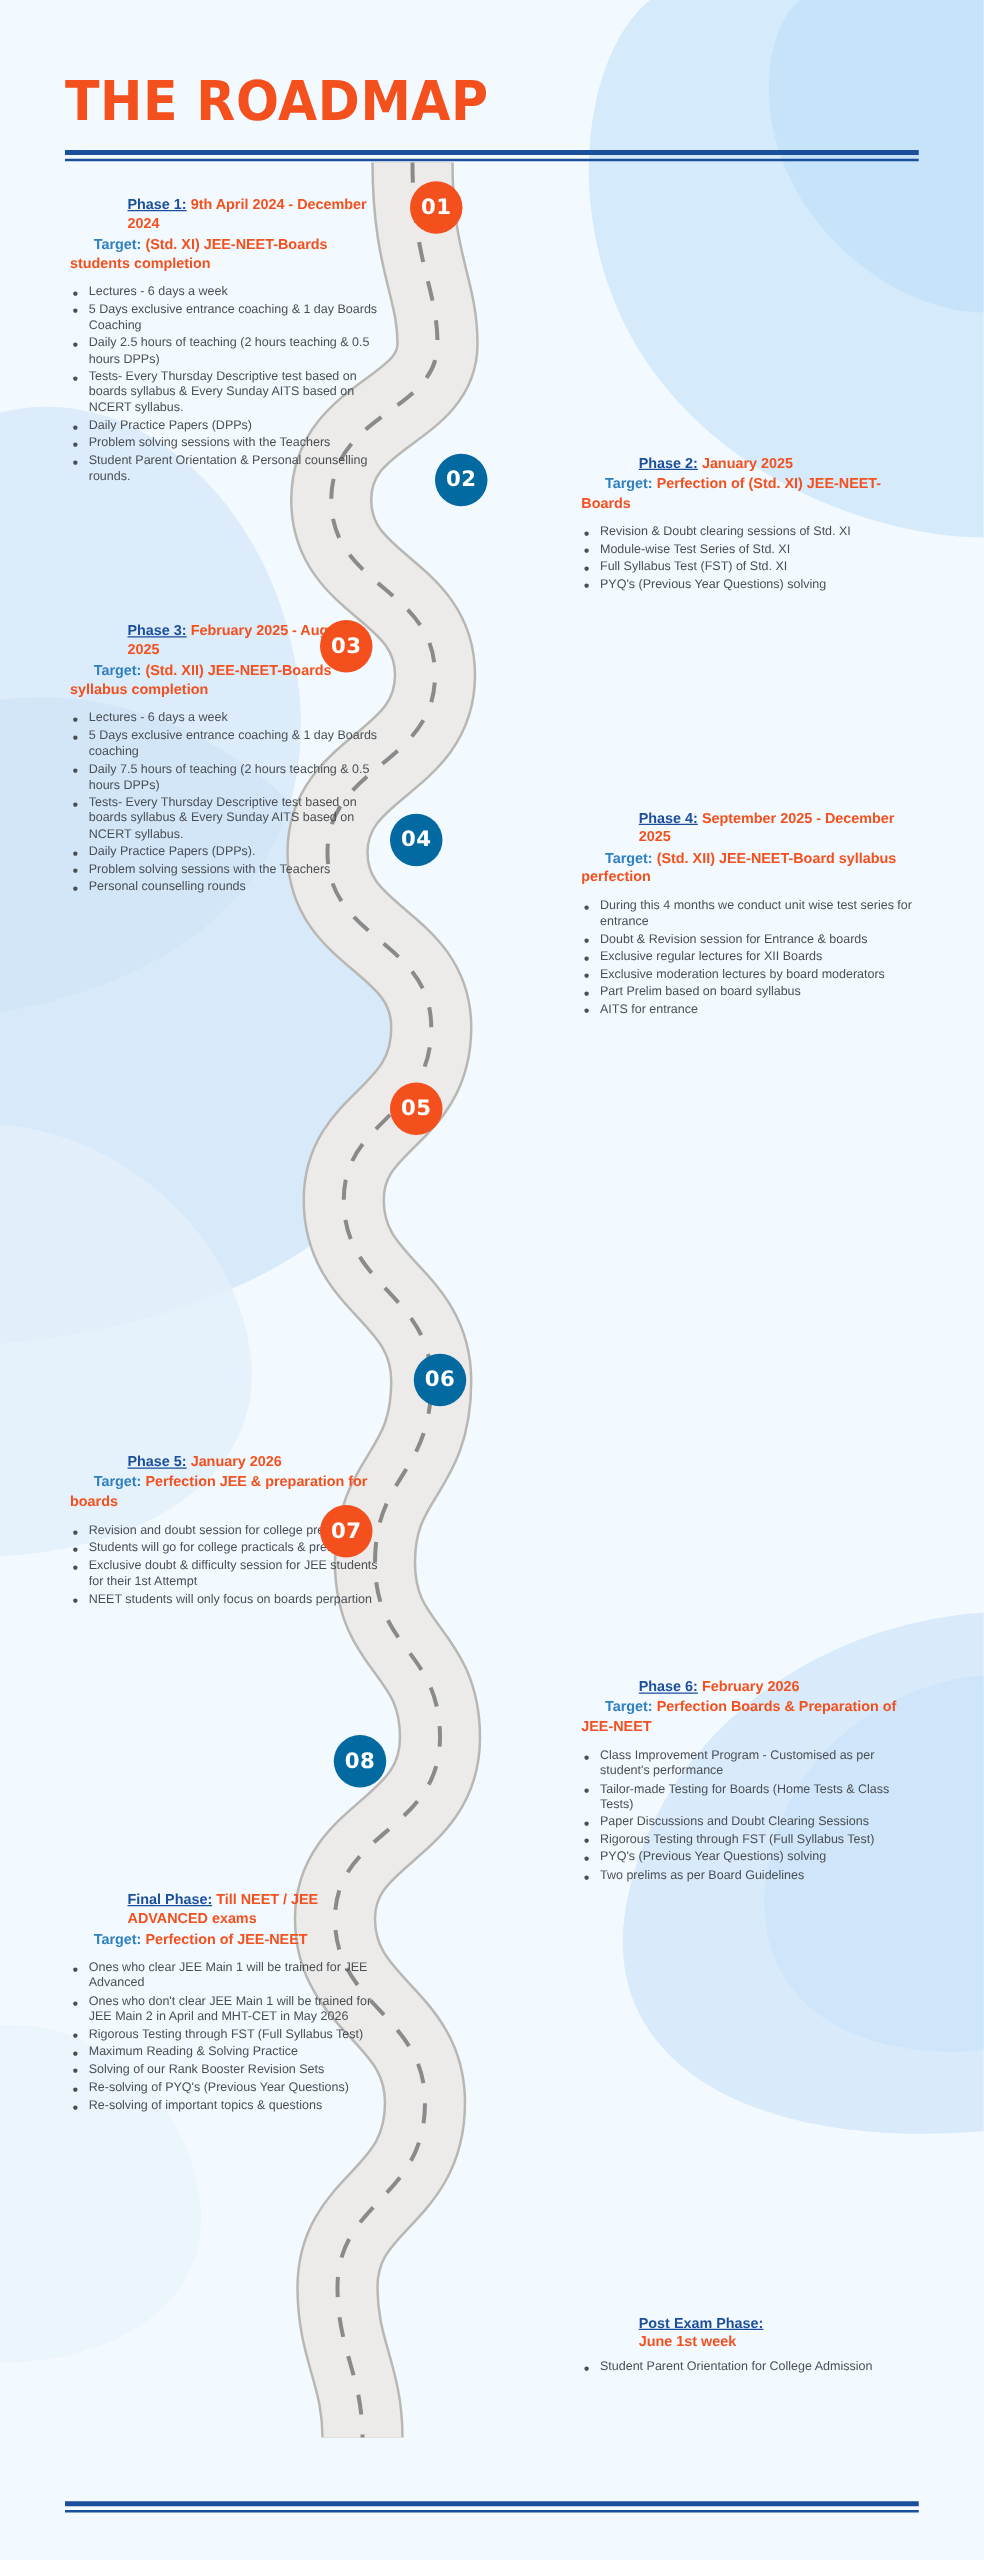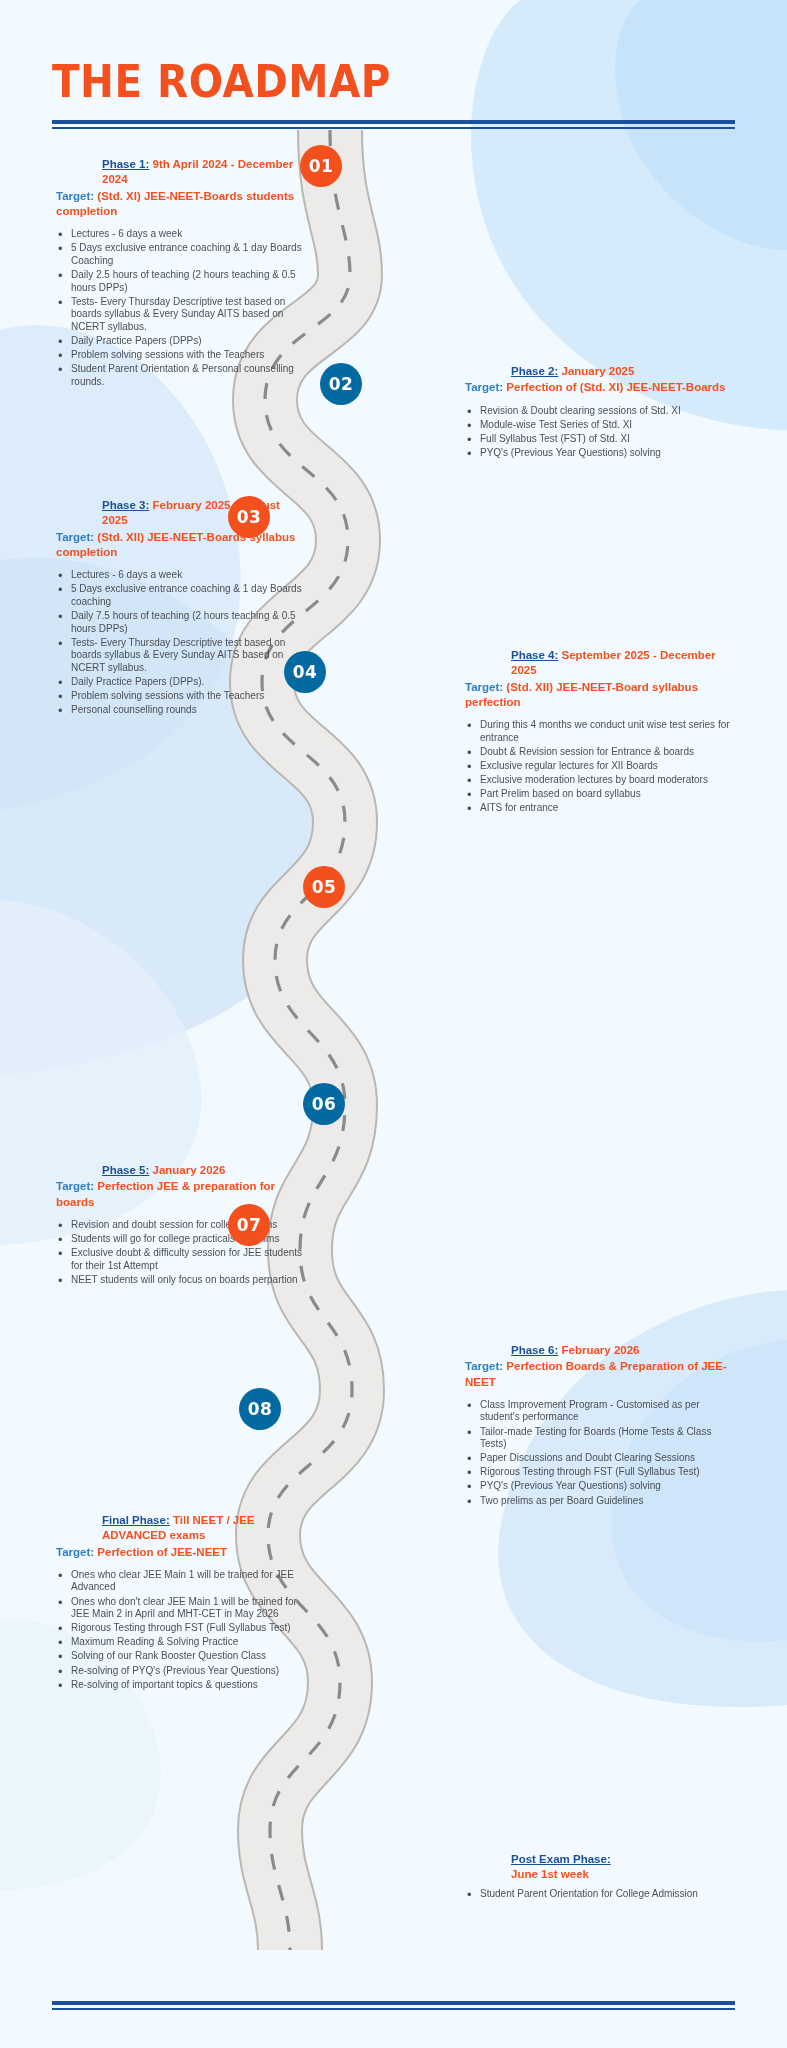--- a/index.html
+++ b/index.html
@@ -37,34 +37,35 @@
   .road { position:absolute; left:0; top:0; z-index:1; }
 
   
   .marker {
     position:absolute; z-index:6;
     width:42px; height:42px; border-radius:50%;
     display:flex; align-items:center; justify-content:center;
     color:#fff; font-weight:bold; font-size:17px;
     font-family:"DejaVu Sans", sans-serif;
     letter-spacing:0.3px;
+    margin-left:28px;
   }
   .marker.orange { background:#f4501e; }
   .marker.blue   { background:#0369a1; }
 
   
   .phase { position:absolute; z-index:5; }
   .phase.left  { left:56px;  width:252px; }
   .phase.right { left:465px; width:272px; }
 
   .ph-head { font-size:11.5px; line-height:1.33; font-weight:bold; margin-bottom:1px;padding-left:46px; }
   .ph-label { color:#1b4f9c; text-decoration:underline; }
   .ph-when  { color:#f4501e; }
   .ph-target { font-size:11.5px; line-height:1.33; font-weight:bold; }
-  .ph-target .tgt-lab { color:#2f7fc1; }
+  .ph-target .tgt-lab { color:#2f7fc1;margin-left:19px; }
   .ph-target .tgt-val { color:#f4501e; }
 
   ul.bullets { list-style:none; margin-top:9px; }
   ul.bullets li {
     position:relative;
     padding-left:15px;
     font-size:10px;
     line-height:1.26;
     color:#4b4f54;
     margin-bottom:1.5px;
@@ -139,21 +140,21 @@
   </div>
 <div class="marker blue" style="left:320px;top:363px;">
   <span>02</span>
   </div>
 <div class="marker orange" style="left:228px;top:496px;">
   <span>03</span>
   </div>
 <div class="marker blue" style="left:284px;top:651px;">
   <span>04</span>
   </div>
-<div class="marker orange" style="left:303px;top:866px;">
+<div class="marker orange" style="left:284px;top:866px;">
   <span>05</span>
   </div>
 <div class="marker blue" style="left:303px;top:1083px;">
   <span>06</span>
   </div>
 <div class="marker orange" style="left:228px;top:1204px;">
   <span>07</span>
   </div>
 <div class="marker blue" style="left:239px;top:1388px;">
   <span>08</span>
@@ -264,21 +265,21 @@
     <span class="ph-label">Final Phase:</span><span class="ph-when"> Till NEET / JEE ADVANCED exams</span>
   </div>
   <div class="ph-target">
     <span class="tgt-lab">Target:</span><span class="tgt-val"> Perfection of JEE-NEET</span>
   </div>
   <ul class="bullets">
     <li>Ones who clear JEE Main 1 will be trained for JEE Advanced</li>
     <li>Ones who don't clear JEE Main 1 will be trained for JEE Main 2 in April and MHT-CET in May 2026</li>
     <li>Rigorous Testing through FST (Full Syllabus Test)</li>
     <li>Maximum Reading &amp; Solving Practice</li>
-    <li>Solving of our Rank Booster Question Class</li>
+    <li>Solving of our Rank Booster Revision Sets</li>
     <li>Re-solving of PYQ's  (Previous Year Questions)</li>
     <li>Re-solving of important topics &amp; questions</li>
   </ul>
 </div>
 
 <div class="phase right" style="top:1852px;">
   <div class="ph-head">
     <span class="ph-label">Post Exam Phase:</span><br><span class="ph-when"> June 1st week</span>
   </div>
   <ul class="bullets" style="margin-top:5px;">

